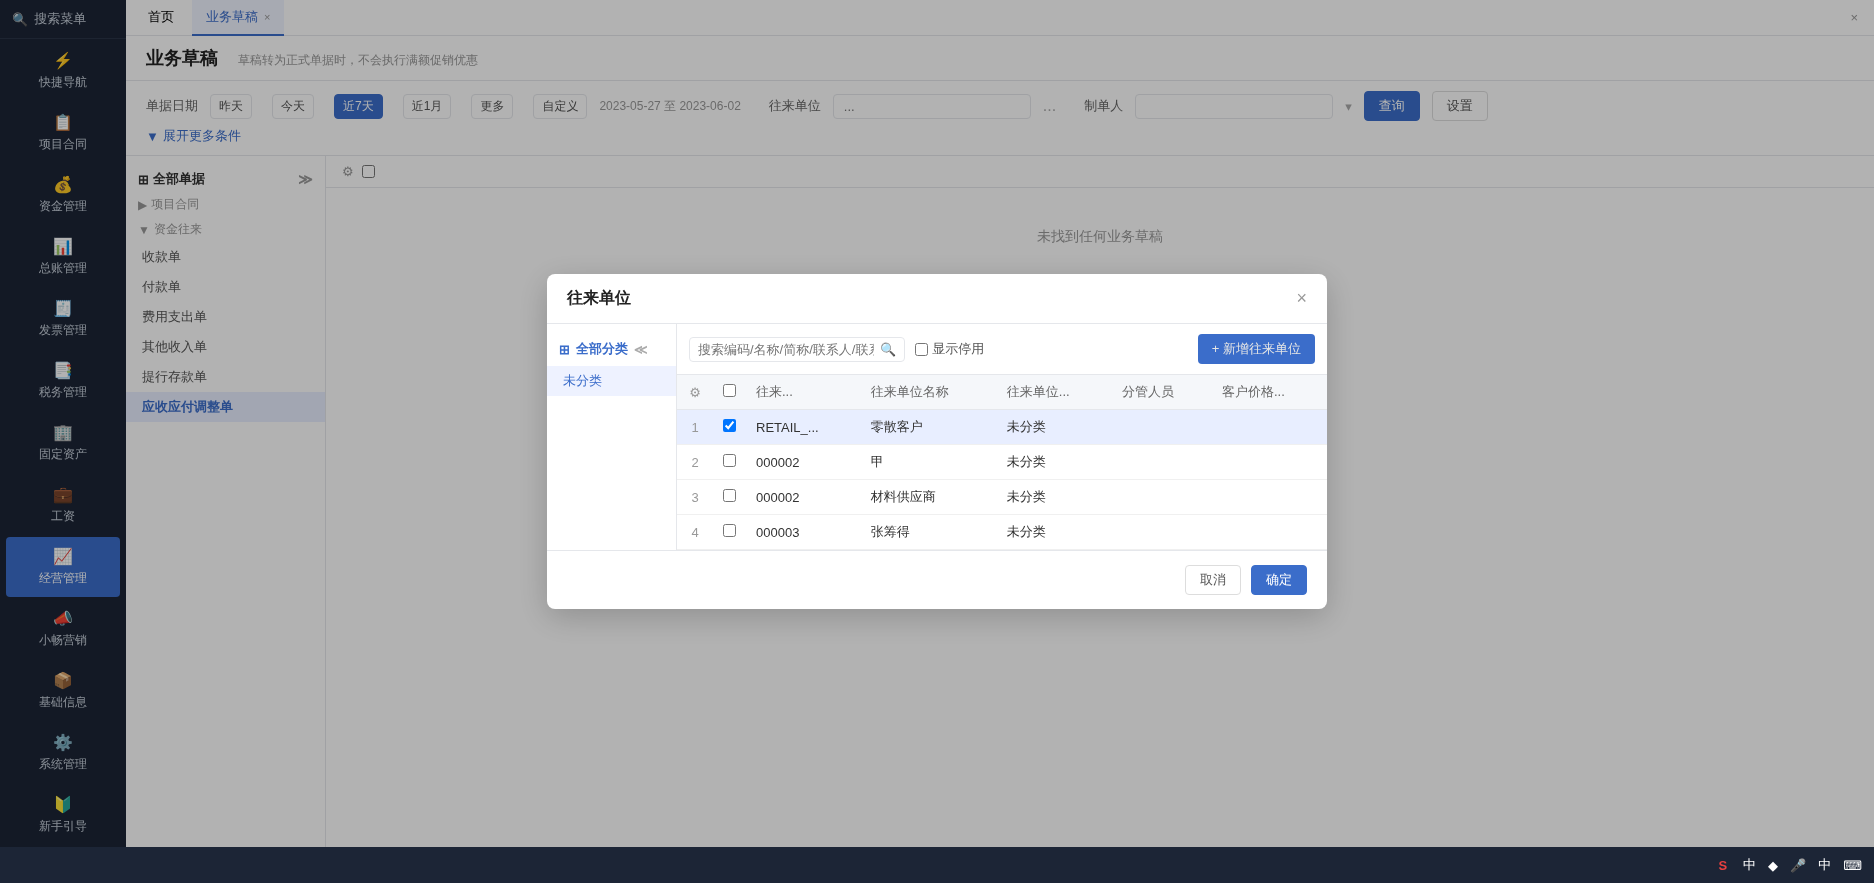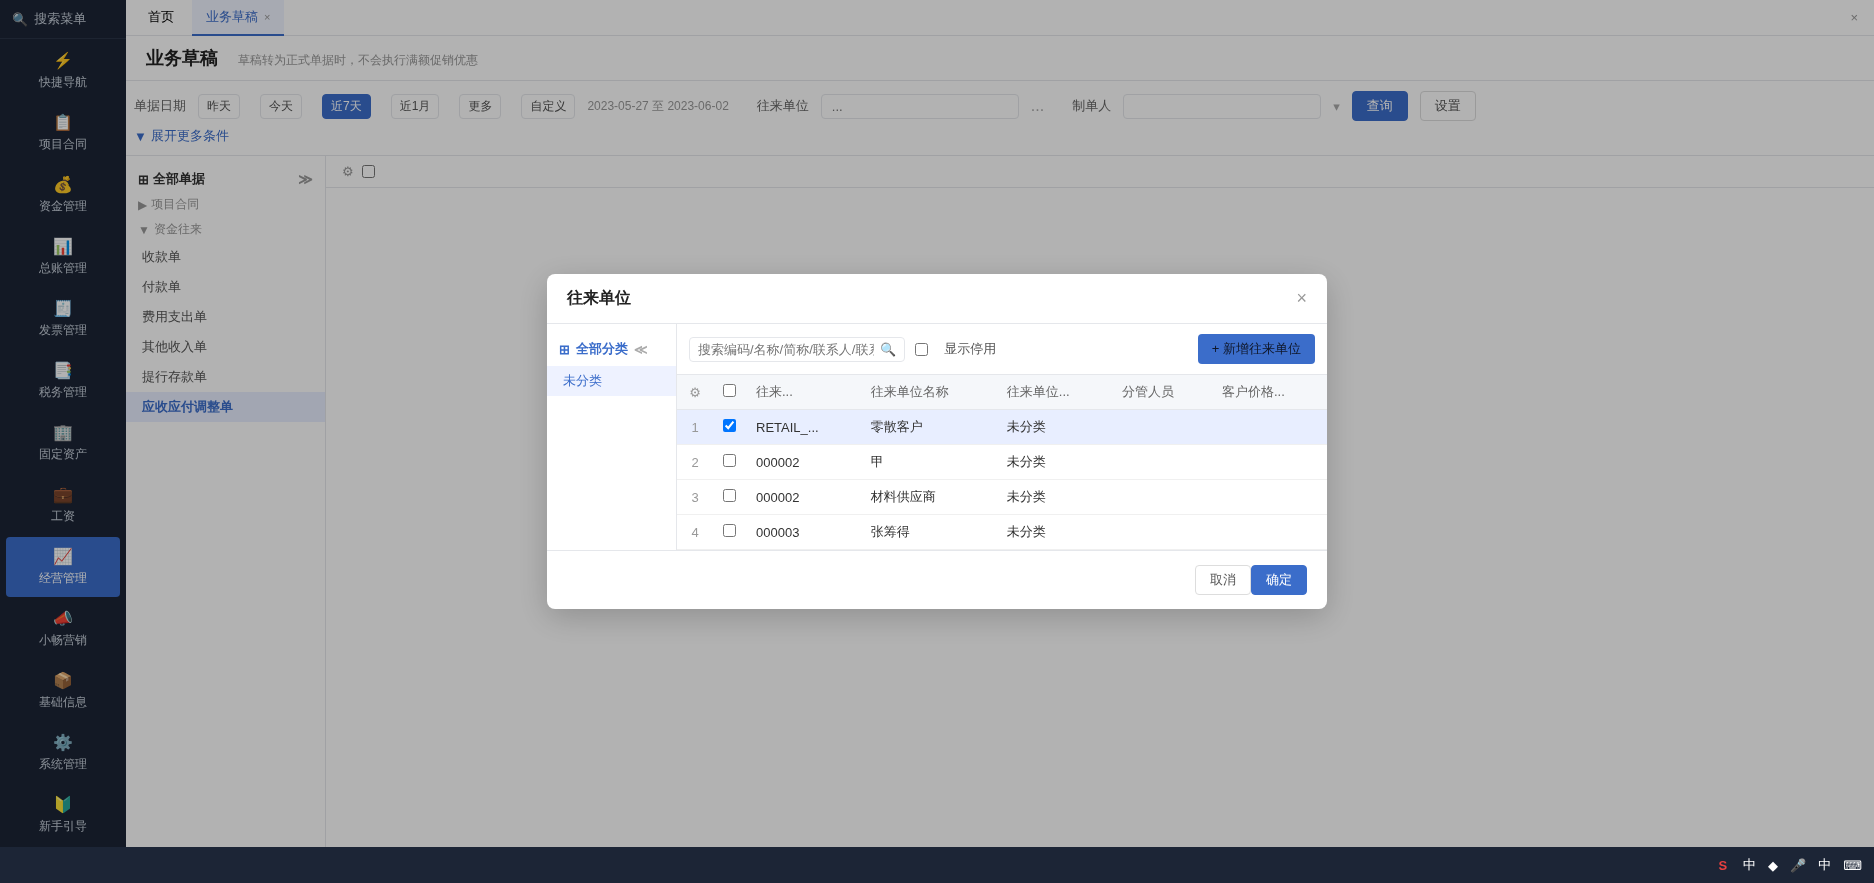--- a/index.html
+++ b/index.html
@@ -88,21 +88,21 @@
     }
     .page-title { font-size: 18px; font-weight: bold; color: #222; }
     .page-subtitle { font-size: 12px; color: #999; margin-left: 12px; }
     .page-actions { display: flex; gap: 8px; align-items: center; }
     .btn { padding: 5px 14px; border-radius: 4px; border: 1px solid #ddd; background: #fff; cursor: pointer; font-size: 13px; color: #555; }
     .btn-primary { background: #3b6dca; color: #fff; border-color: #3b6dca; }
 
     
     .filter-bar {
       background: #fff;
-      padding: 10px 8px;
+      padding: 10px 20px;
       border-bottom: 1px solid #e5e7eb;
     }
     .filter-row { display: flex; align-items: center; gap: 12px; flex-wrap: wrap; }
     .filter-label { color: #666; font-size: 13px; }
     .filter-dates { display: flex; gap: 20px; align-items: center; }
     .date-btn { padding: 3px 8px; border-radius: 4px; border: 1px solid #e5e7eb; background: #fff; cursor: pointer; font-size: 12px; color: #555; }
     .date-btn.active { background: #3b6dca; color: #fff; border-color: #3b6dca; }
     .filter-input { padding: 4px 10px; border: 1px solid #e5e7eb; border-radius: 4px; font-size: 13px; color: #333; min-width: 160px; }
     .expand-btn { display: flex; align-items: center; gap: 4px; color: #3b6dca; font-size: 13px; cursor: pointer; margin-top: 6px; }
 
@@ -172,21 +172,21 @@
     .dsb-header { display: flex; align-items: center; gap: 6px; padding: 8px 12px; font-size: 13px; color: #3b6dca; font-weight: bold; cursor: pointer; }
     .dsb-toggle { cursor: pointer; color: #aaa; }
     .dsb-item { padding: 6px 16px; font-size: 13px; color: #555; cursor: pointer; }
     .dsb-item.active { color: #3b6dca; background: #eef2ff; }
 
     
     .dialog-main { flex: 1; display: flex; flex-direction: column; overflow: hidden; }
     .dialog-toolbar { display: flex; align-items: center; gap: 10px; padding: 10px 12px; border-bottom: 1px solid #e5e7eb; }
     .search-input-wrap { display: flex; align-items: center; border: 1px solid #e5e7eb; border-radius: 4px; padding: 4px 8px; gap: 6px; flex: 1; max-width: 280px; }
     .search-input-wrap input { border: none; outline: none; font-size: 13px; flex: 1; min-width: 0; }
-    .checkbox-label { display: flex; align-items: center; gap: 16px; font-size: 13px; color: #555; cursor: pointer; }
+    .checkbox-label { display: flex; align-items: center; gap: 4px; font-size: 13px; color: #555; cursor: pointer; }
 
     
     .dialog-table { flex: 1; overflow: auto; }
     table { width: 100%; border-collapse: collapse; font-size: 13px; }
     thead th {
       background: #f5f7fa;
       padding: 8px 10px;
       text-align: left;
       color: #666;
       font-weight: normal;
@@ -214,30 +214,31 @@
       color: #555;
     }
     .page-btn { padding: 3px 8px; border: 1px solid #e5e7eb; border-radius: 4px; background: #fff; cursor: pointer; color: #555; }
     .page-input { width: 40px; text-align: center; border: 1px solid #e5e7eb; border-radius: 4px; padding: 2px 4px; }
     .page-info { color: #999; }
 
     
     .dialog-footer {
       display: flex;
       justify-content: flex-end;
+      gap: 10px;
       padding: 14px 20px;
       border-top: 1px solid #e5e7eb;
     }
 
     
     ::-webkit-scrollbar { width: 6px; height: 6px; }
     ::-webkit-scrollbar-track { background: #f0f0f0; }
     ::-webkit-scrollbar-thumb { background: #ccc; border-radius: 3px; }
 
-    .add-btn { background: #3b6dca; color: #0f172a; border: none; border-radius: 4px; padding: 6px 14px; cursor: pointer; font-size: 13px; display: flex; align-items: center; gap: 4px; }
+    .add-btn { background: #3b6dca; color: #e5e5e5; border: none; border-radius: 4px; padding: 6px 14px; cursor: pointer; font-size: 13px; display: flex; align-items: center; gap: 4px; }
 
     
     .taskbar {
       position: fixed;
       bottom: 0;
       left: 0;
       right: 0;
       height: 36px;
       background: #1c2536;
       display: flex;
@@ -392,20 +393,21 @@
       <div class="panel-item">其他收入单</div>
       <div class="panel-item">提行存款单</div>
       <div class="panel-item active">应收应付调整单</div>
     </div>
 
     <div class="table-area">
       <div class="table-toolbar">
         <span style="color:#999;cursor:pointer;">⚙</span>
         <input type="checkbox" style="">
       </div>
+      <div class="empty-tip">未找到任何业务草稿</div>
     </div>
   </div>
 </div>
 
 <div class="overlay">
   <div class="dialog">
 
     <div class="dialog-header">
       <span class="dialog-title">往来单位</span>
       <span class="dialog-close">×</span>

